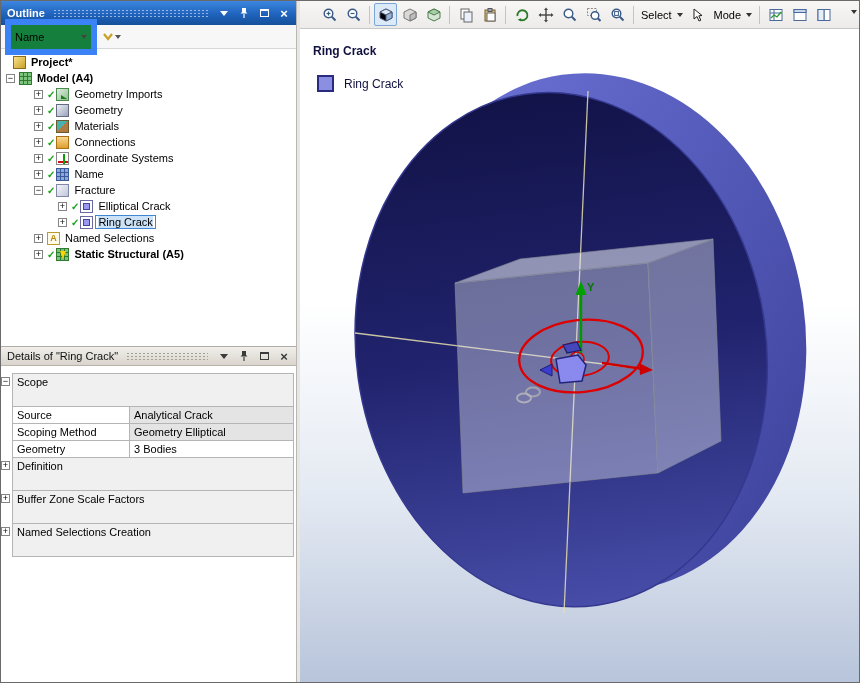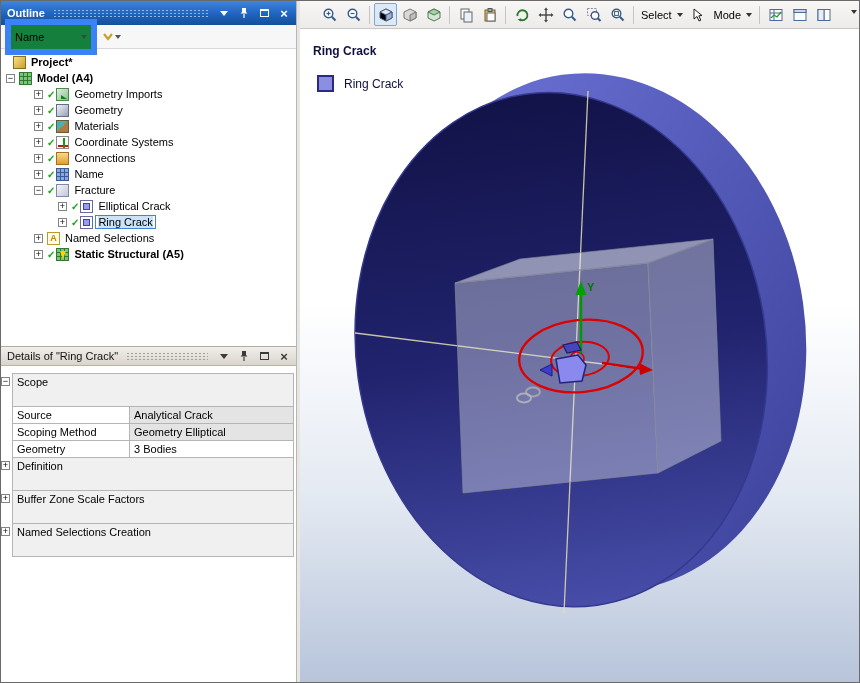--- a/index.html
+++ b/index.html
@@ -185,28 +185,28 @@
     </div>
     <div class="trow" style="padding-left:33px">
       <span class="exp plus"></span>
       <span class="check"></span>
       <span class="ticon i-materials"></span>
       <span class="tlabel">Materials</span>
     </div>
     <div class="trow" style="padding-left:33px">
       <span class="exp plus"></span>
       <span class="check"></span>
+      <span class="ticon i-conn"></span>
+      <span class="tlabel">Connections</span>
+    </div>
+    <div class="trow" style="padding-left:33px">
+      <span class="exp plus"></span>
+      <span class="check"></span>
       <span class="ticon i-csys"></span>
       <span class="tlabel">Coordinate Systems</span>
-    </div>
-    <div class="trow" style="padding-left:33px">
-      <span class="exp plus"></span>
-      <span class="check"></span>
-      <span class="ticon i-conn"></span>
-      <span class="tlabel">Connections</span>
     </div>
     <div class="trow" style="padding-left:33px">
       <span class="exp plus"></span>
       <span class="check"></span>
       <span class="ticon i-mesh"></span>
       <span class="tlabel">Name</span>
     </div>
     <div class="trow" style="padding-left:33px">
       <span class="exp minus"></span>
       <span class="check"></span>

